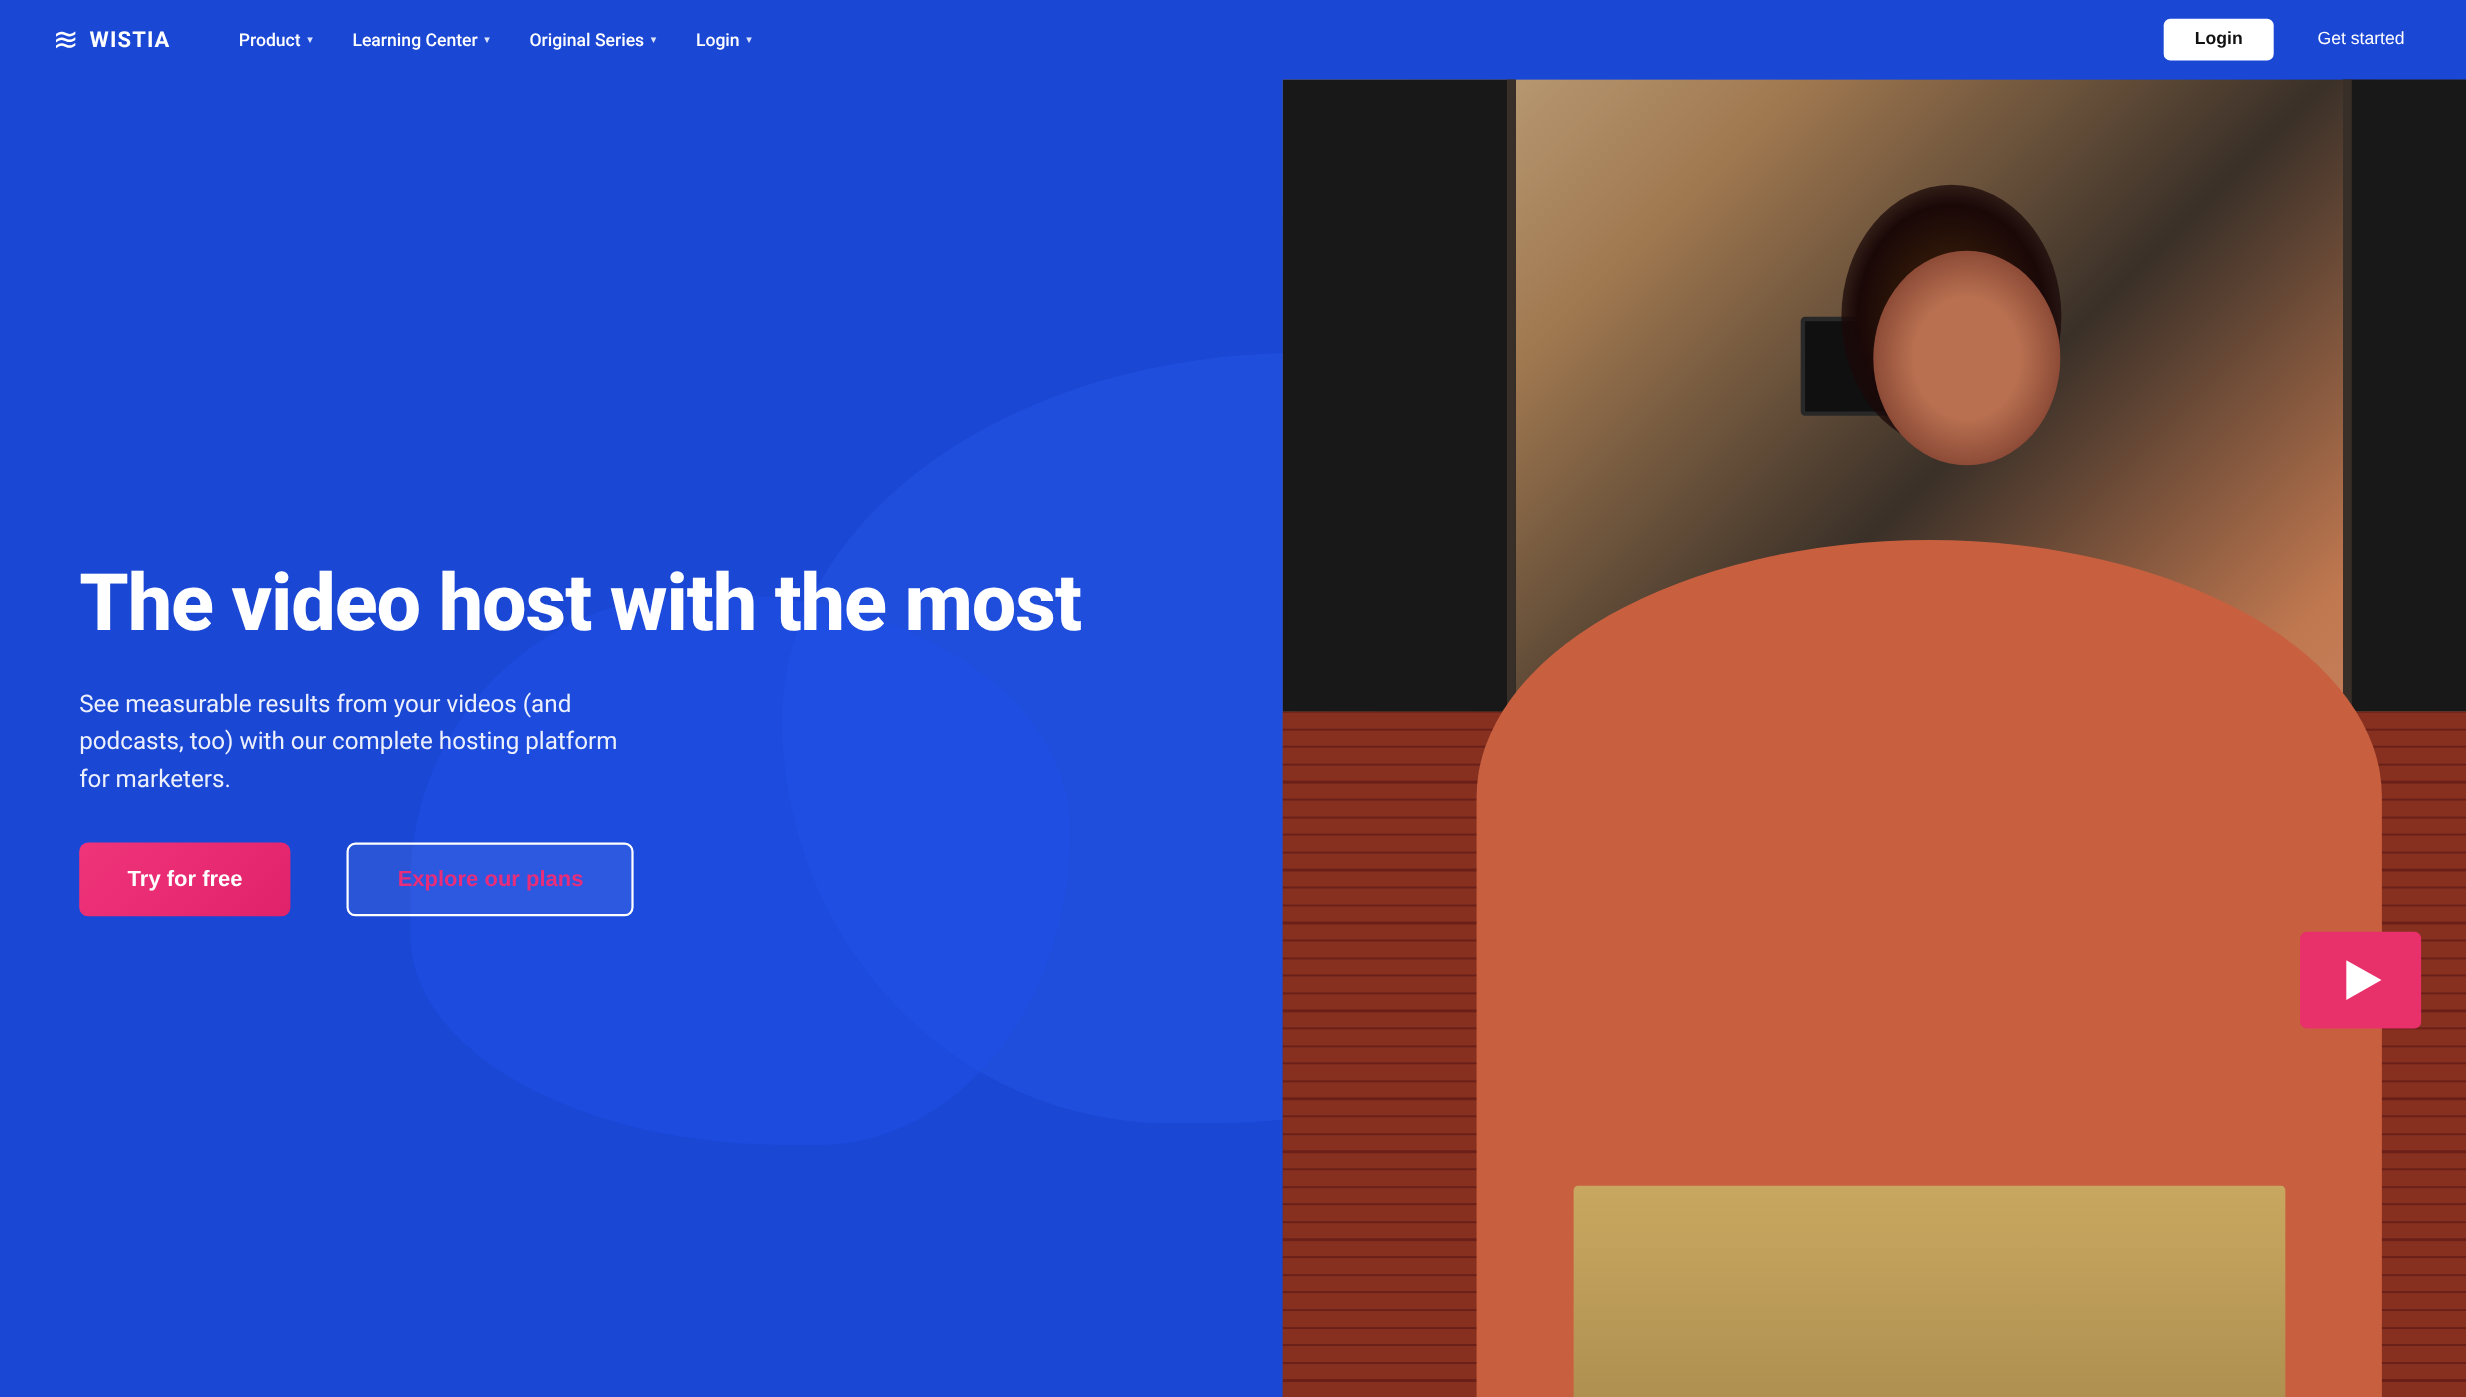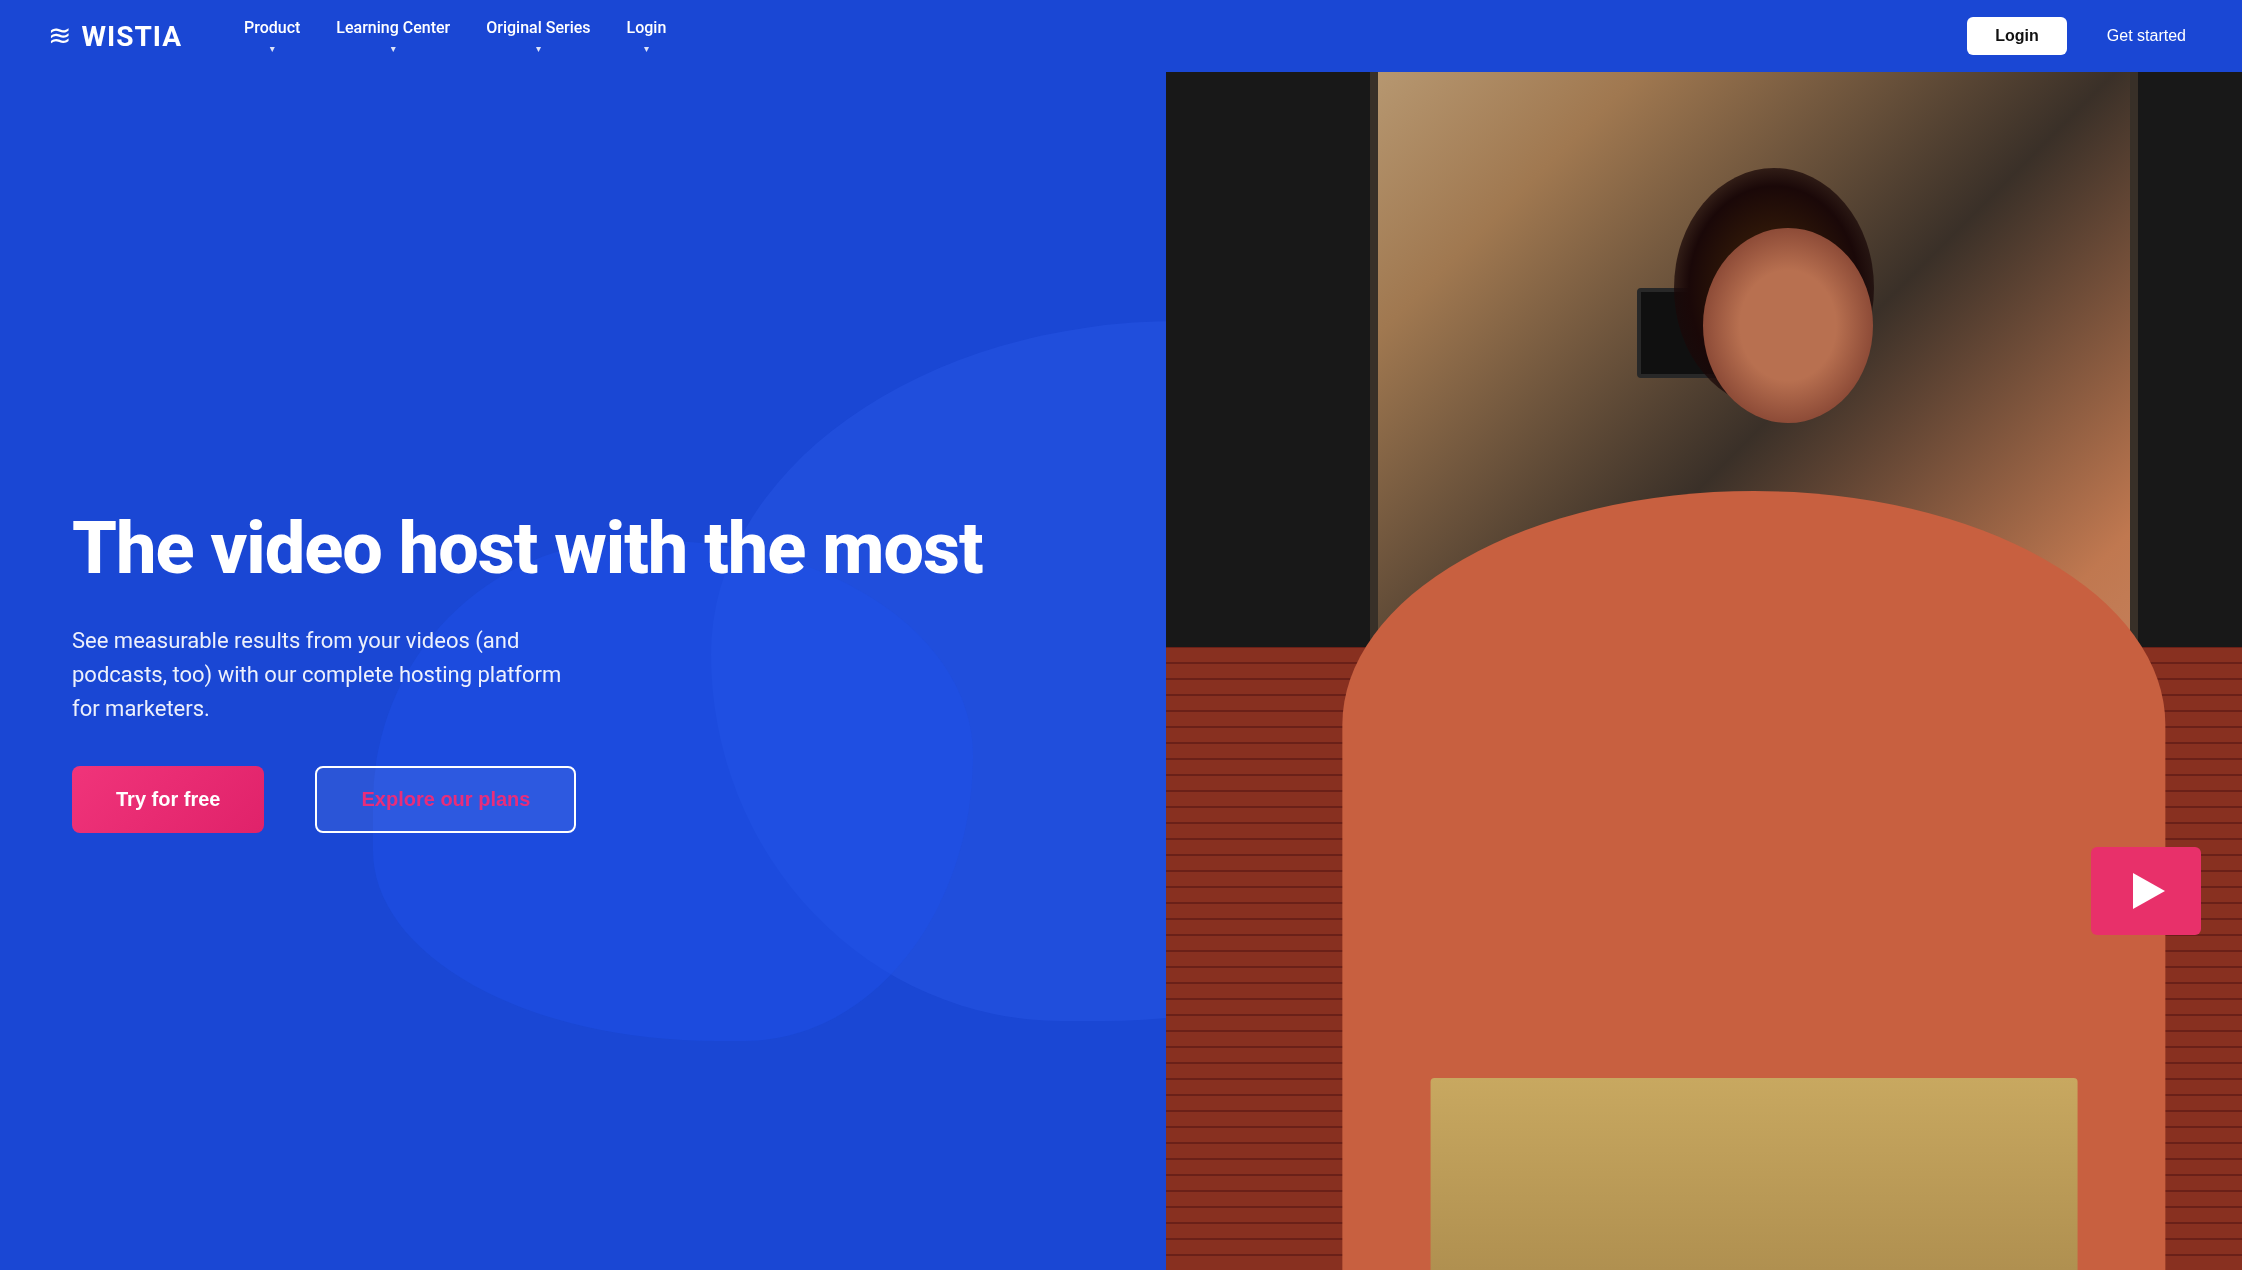--- a/index.html
+++ b/index.html
@@ -36,21 +36,21 @@
     }
 
     .logo-icon {
       color: #fff;
       font-size: 28px;
       line-height: 1;
     }
 
     .logo-text {
       color: #fff;
-      font-size: 28px;
+      font-size: 20px;
       font-weight: 700;
       letter-spacing: 1px;
       text-transform: uppercase;
     }
 
     .nav-links {
       display: flex;
       align-items: center;
       gap: 8px;
       flex: 1;
@@ -60,21 +60,20 @@
       display: flex;
       align-items: center;
       gap: 6px;
       color: #fff;
       font-size: 16px;
       font-weight: 500;
       padding: 8px 14px;
       cursor: pointer;
       border-radius: 6px;
       white-space: nowrap;
-      flex-direction: column;
     }
 
     .chevron {
       font-size: 10px;
       opacity: 0.85;
     }
 
     .nav-right {
       display: flex;
       align-items: center;

